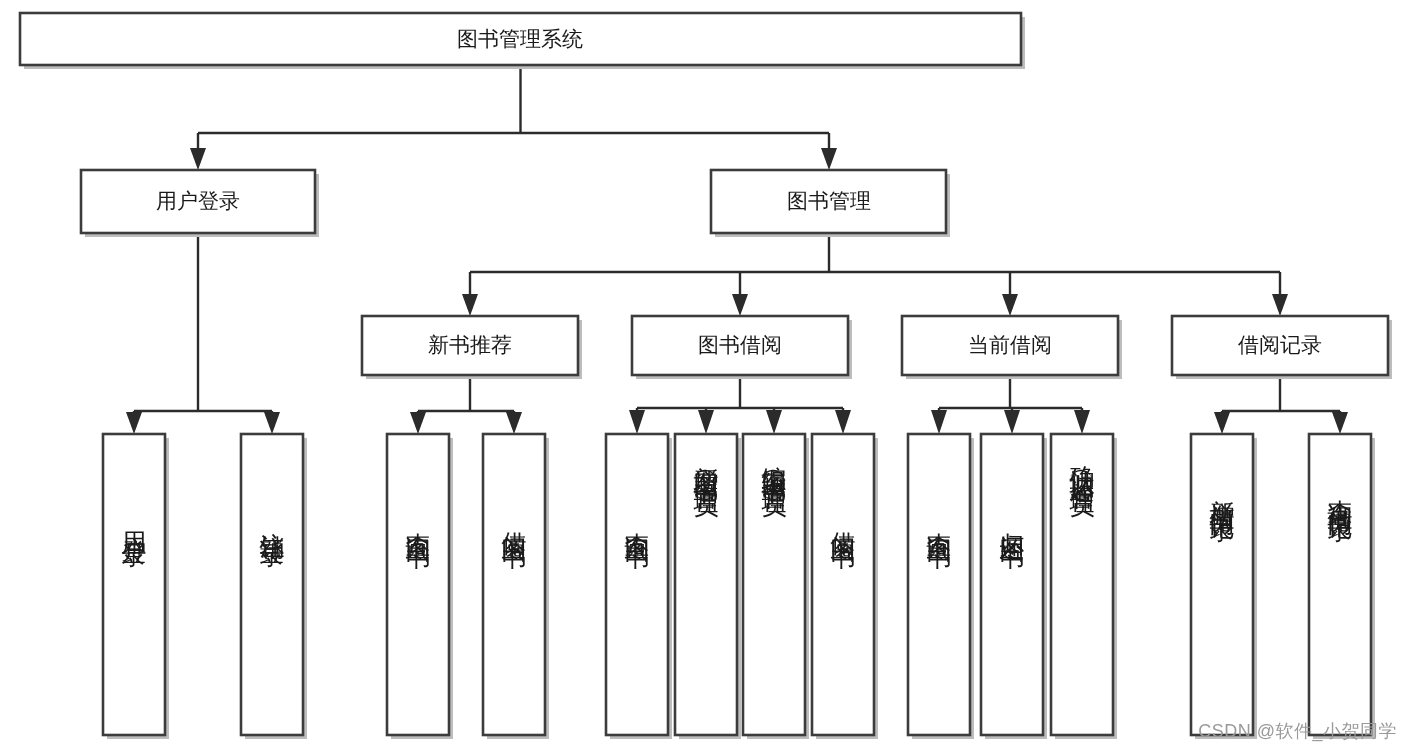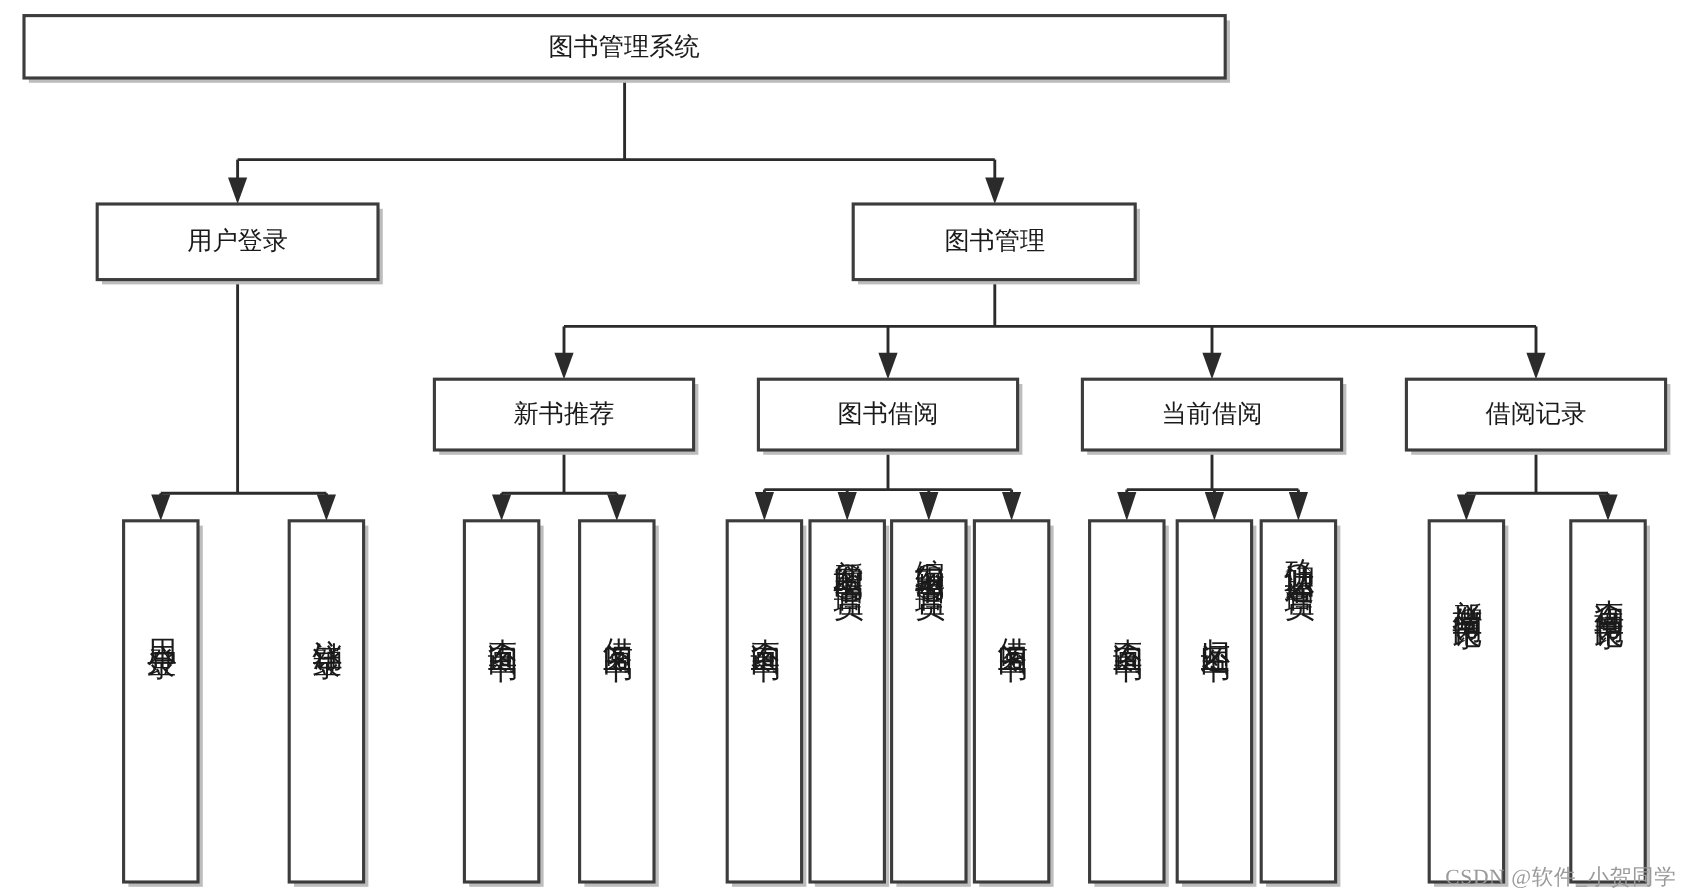--- a/index.html
+++ b/index.html
@@ -66,21 +66,21 @@
     font-size: 25px;
     line-height: 1.08;
     letter-spacing: 4px;
     color: #1a1a1a;
     white-space: nowrap;
   }
   .watermark {
     position: absolute;
     right: 8px;
     bottom: 4px;
-    font-family: Liberation Serif, serif;
+    font-family: Liberation Sans, sans-serif;
     font-size: 18px;
     color: #9a9a9a;
     letter-spacing: 0.5px;
     white-space: nowrap;
   }
 </style>
 </head>
 <body>
 
 <div id="diagram-root">

